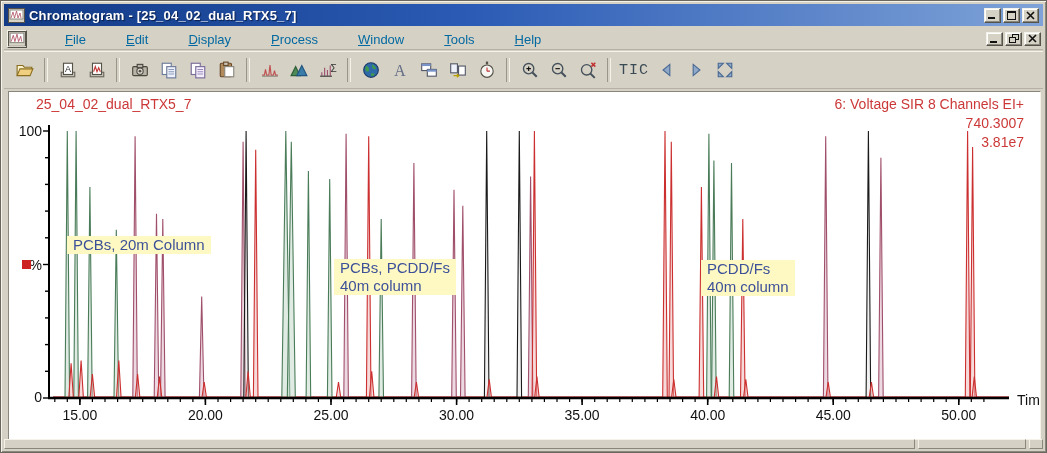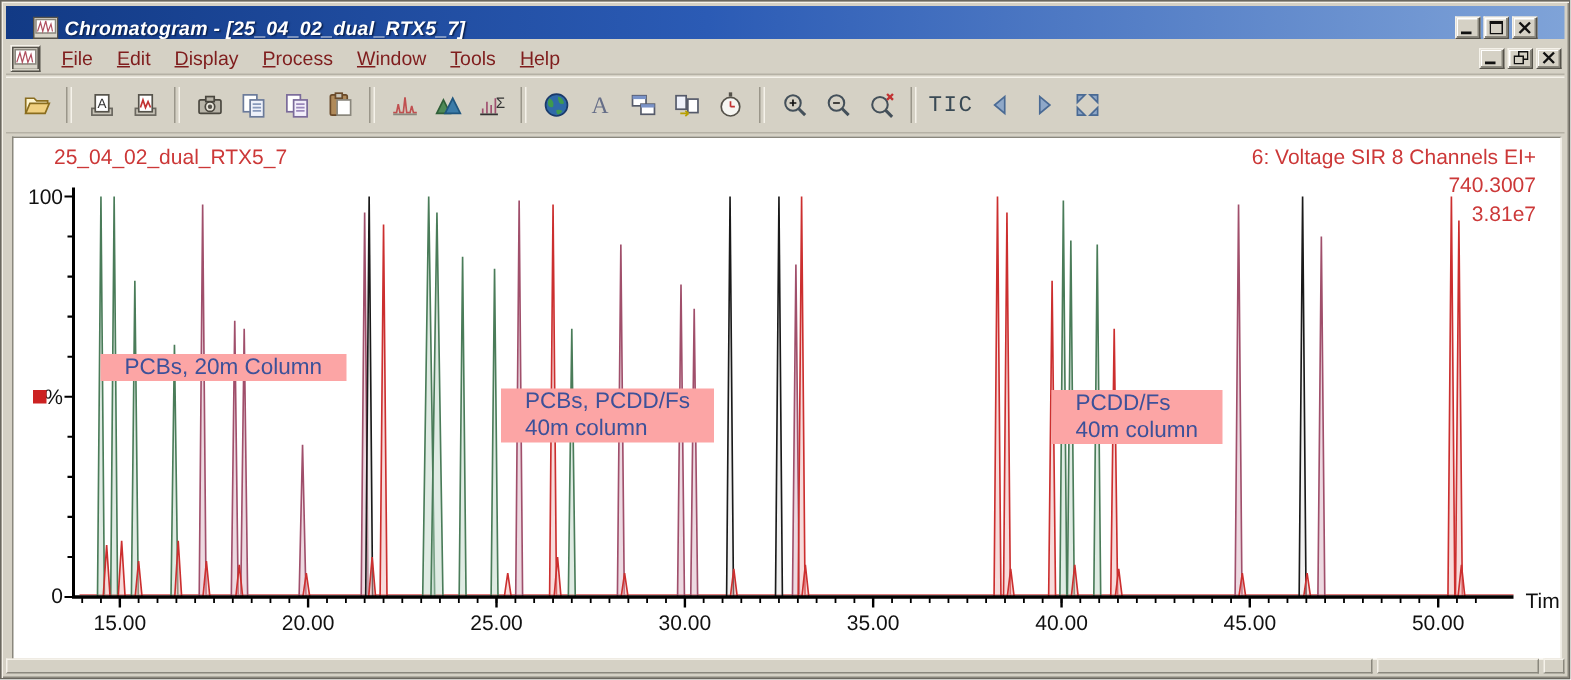--- a/index.html
+++ b/index.html
@@ -1,48 +1,48 @@
 <!DOCTYPE html>
 <html><head>
 <meta charset="utf-8">
 <style>
   html,body{margin:0;padding:0;background:#fff;font-family:"Liberation Sans",sans-serif;}
   #win{position:relative;width:1047px;height:453px;background:#d5d1c5;box-sizing:border-box;
        border:1px solid #6a675f;box-shadow:inset 1px 1px 0 #f5f2ea, inset -1px -1px 0 #8a877d;}
   
   .titlebar{position:absolute;left:3px;top:3px;right:3px;height:22px;
-    background:linear-gradient(90deg,#123a85,#2b5bb5 45%,#7fa3d8);display:flex;align-items:flex-end;padding:0 16px;font-style:italic;}
+    background:linear-gradient(90deg,#123a85,#2b5bb5 45%,#7fa3d8);display:flex;align-items:center;padding:0 2px;}
   .titlebar .ticon{width:17px;height:15px;margin:0 4px 0 2px;}
   .titlebar .ttext{color:#fff;font-weight:bold;font-size:13px;letter-spacing:.2px;flex:1;
     text-shadow:1px 1px 1px #0a1f4a;white-space:nowrap;overflow:hidden;}
   .btns{display:flex;gap:2px;margin-right:2px;}
   .win-btn{width:17px;height:15px;background:#d5d1c5;border:1px solid;display:flex;align-items:center;justify-content:center;
     border-color:#f5f2ea #55524a #55524a #f5f2ea;box-shadow:inset -1px -1px 0 #8a877d, inset 1px 1px 0 #fff;padding:0;}
   .win-btn svg{display:block;}
   
   .menubar{position:absolute;left:3px;top:27px;right:3px;height:21px;display:flex;align-items:center;
     border-bottom:1px solid #b5b1a5;}
   .menubar .micon{width:18px;height:16px;margin:0 6px 0 3px;border:1px solid;border-color:#f5f2ea #55524a #55524a #f5f2ea;}
-  .menu-item{font-size:13px;color:#7f1d1d;padding:2px 8px;cursor:default;}
+  .menu-item{font-size:13px;color:#0369a1;padding:2px 8px;cursor:default;margin-left:24px;}
   .menu-item u{text-decoration:underline;}
   .menubar .spacer{flex:1;}
   
   .toolbar{position:absolute;left:3px;top:50px;right:3px;height:36px;display:flex;align-items:center;
     border-top:1px solid #f5f2ea;border-bottom:1px solid #b5b1a5;padding-left:6px;}
   .tb-btn{width:27px;height:26px;background:transparent;border:1px solid transparent;display:flex;
     align-items:center;justify-content:center;margin:0 1px;padding:0;}
   .tb-btn svg{width:18px;height:18px;display:block;}
   .tb-btn.tic{width:34px;font-size:15px;color:#3a4a55;letter-spacing:1px;font-family:"Liberation Mono",monospace;}
   .tb-sep{width:2px;height:24px;margin:0 5px;border-left:1px solid #9a968a;border-right:1px solid #f5f2ea;}
   
   .plot{position:absolute;left:7px;top:90px;width:1033px;height:349px;background:#fff;
     border:1px solid;border-color:#8a877d #f5f2ea #f5f2ea #8a877d;box-sizing:border-box;overflow:hidden;}
   .hdr-left{position:absolute;left:5px;top:4px;font-size:14px;color:#cc3838;white-space:nowrap;margin-left:22px;}
   .hdr-right{position:absolute;right:16px;top:3px;text-align:right;font-size:14px;color:#cc3838;line-height:19px;white-space:nowrap;}
-  .annot{position:absolute;background:#fca5a5;color:#3d5199;font-size:15px;line-height:18px;padding:0 16px;white-space:nowrap;}
+  .annot{position:absolute;background:#fef9c3;color:#3d5199;font-size:15px;line-height:18px;padding:0 6px;white-space:nowrap;}
   #chart{position:absolute;left:0;top:0;}
   
   .statusbar{position:absolute;left:3px;right:3px;bottom:3px;height:10px;display:flex;gap:3px;}
   .sb-pane{background:#d5d1c5;border:1px solid;border-color:#f5f2ea #8a877d #8a877d #f5f2ea;}
   .sb-pane.long{flex:1;}
   .sb-pane.mid{width:106px;}
   .sb-pane.grip{width:12px;}
 </style>
 </head>
 <body>

